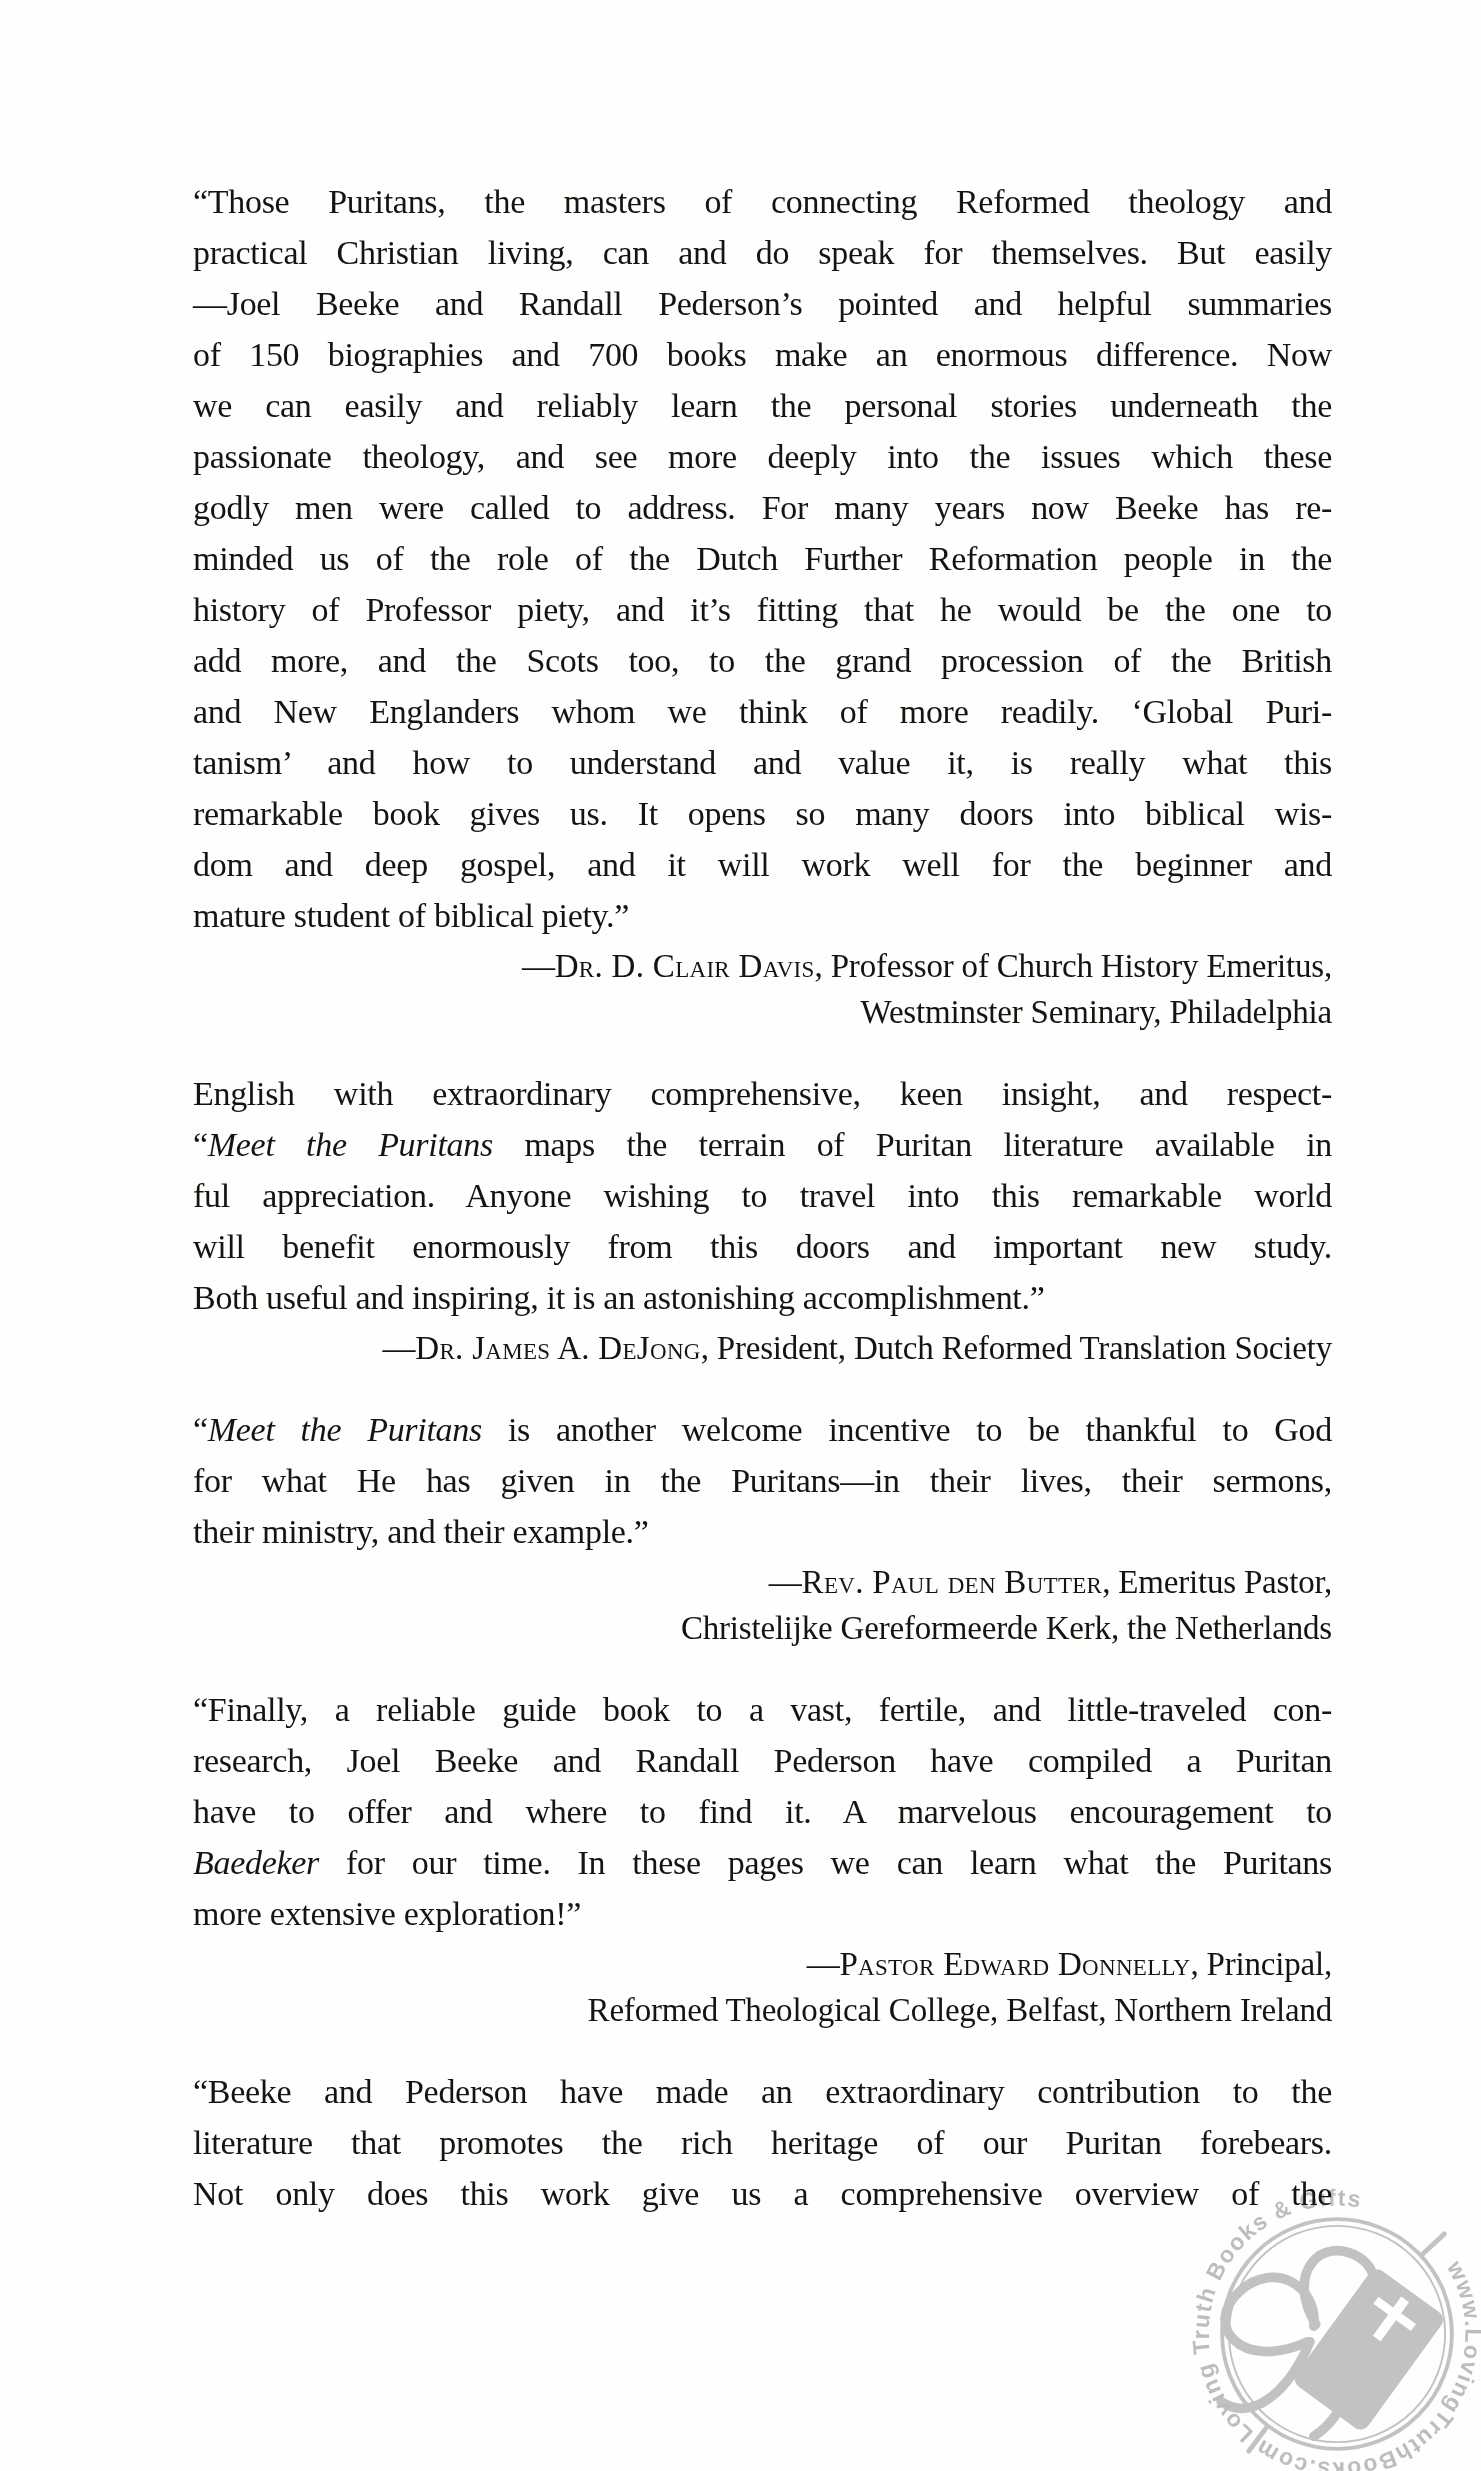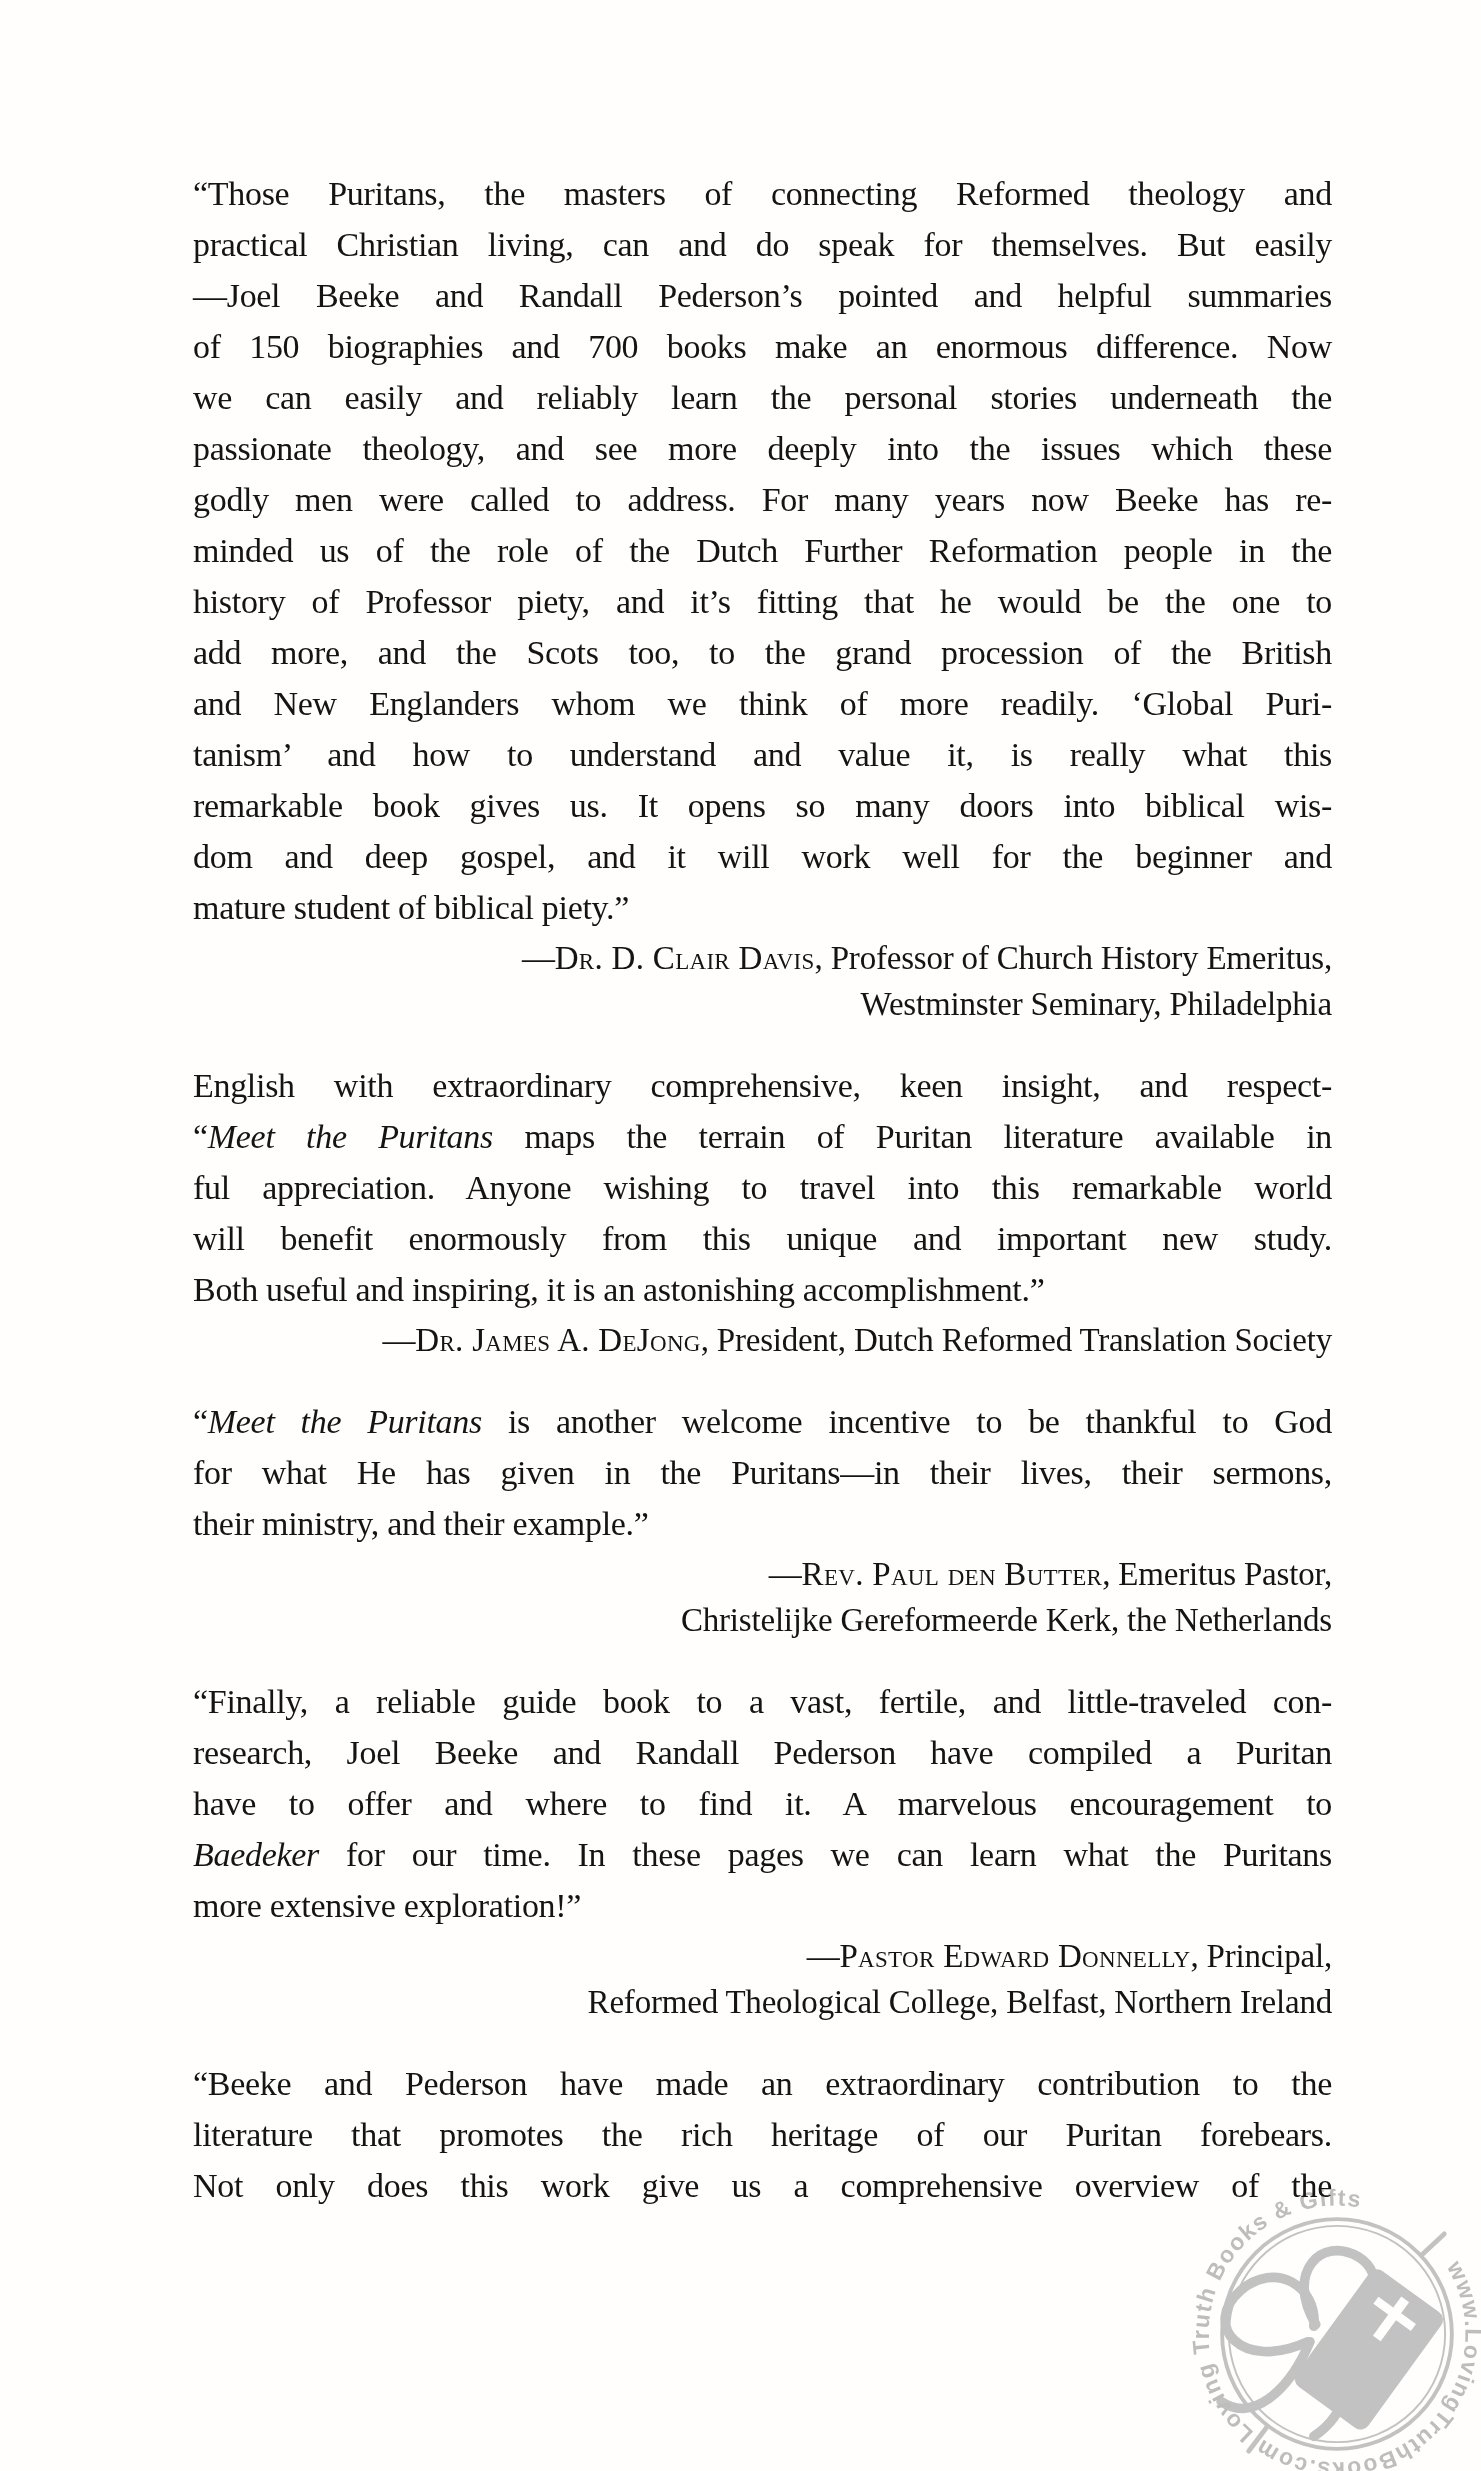--- a/index.html
+++ b/index.html
@@ -12,21 +12,21 @@
     overflow:hidden;
     font-family:"Liberation Serif", serif;
     color:#161412;
   }
   .content {
     position:absolute;
     left:193px; top:160px;
     width:1139px;
     z-index:2;
   }
-  .blurb { margin:8px 0 0 0; }
+  .blurb { margin:16px 0 0 0; }
   .quote { margin:0; }
   .quote-line {
     font-size:34px;
     line-height:51px;
     letter-spacing:-0.3px;
     text-align:justify;
     text-align-last:justify;
     text-justify:inter-word;
     white-space:normal;
   }
@@ -124,21 +124,21 @@
         <div class="attr">
           <div class="attr-line">—<span class="sc">Dr. D. Clair Davis</span>, Professor of Church History Emeritus,</div>
           <div class="attr-line">Westminster Seminary, Philadelphia</div>
         </div>
       </div>
       <div class="blurb">
         <div class="quote">
           <div class="quote-line">English with extraordinary comprehensive, keen insight, and respect-</div>
           <div class="quote-line">“<i>Meet the Puritans</i> maps the terrain of Puritan literature available in</div>
           <div class="quote-line">ful appreciation. Anyone wishing to travel into this remarkable world</div>
-          <div class="quote-line">will benefit enormously from this unique and important new study.</div>
+          <div class="quote-line">will benefit enormously from this doors and important new study.</div>
           <div class="quote-line last">Both useful and inspiring, it is an astonishing accomplishment.”</div>
         </div>
         <div class="attr">
           <div class="attr-line">—<span class="sc">Dr. James A. DeJong</span>, President, Dutch Reformed Translation Society</div>
         </div>
       </div>
       <div class="blurb">
         <div class="quote">
           <div class="quote-line">“<i>Meet the Puritans</i> is another welcome incentive to be thankful to God</div>
           <div class="quote-line">for what He has given in the Puritans—in their lives, their sermons,</div>

